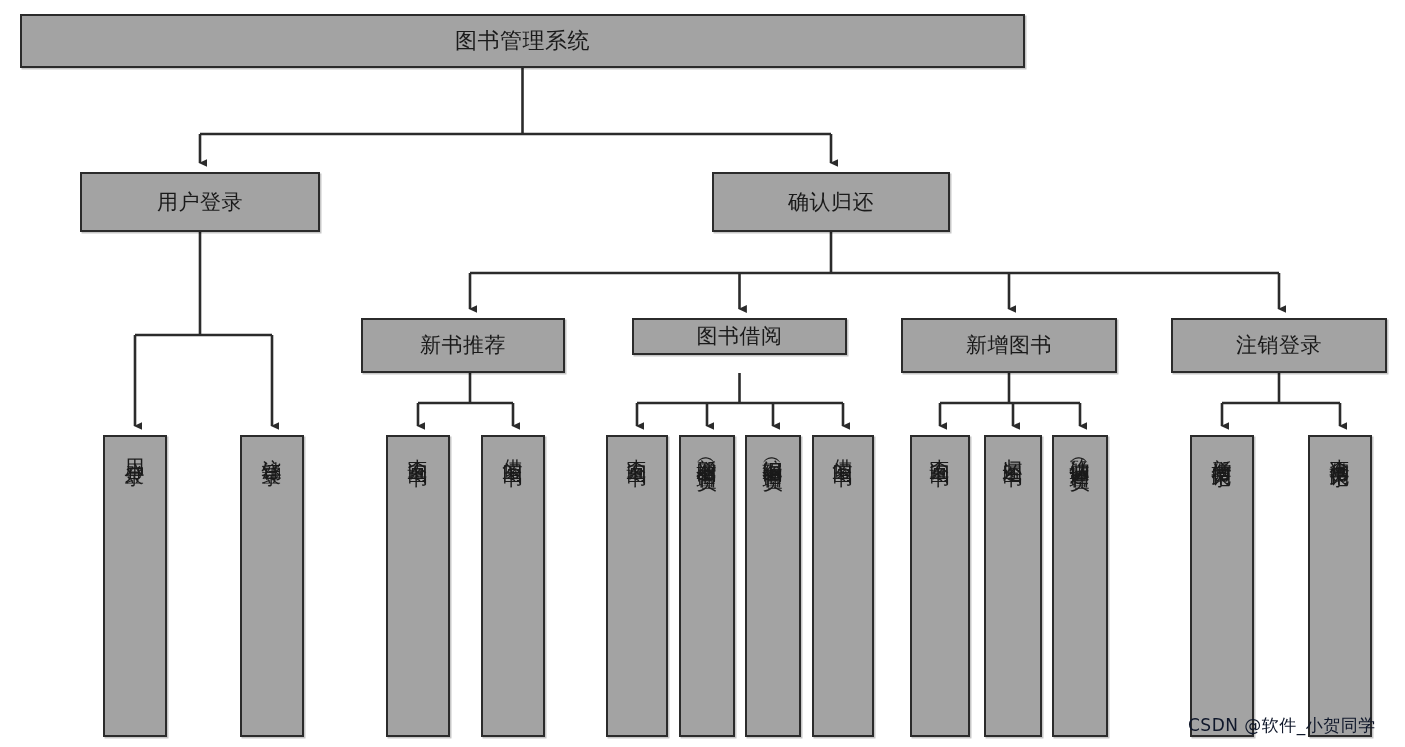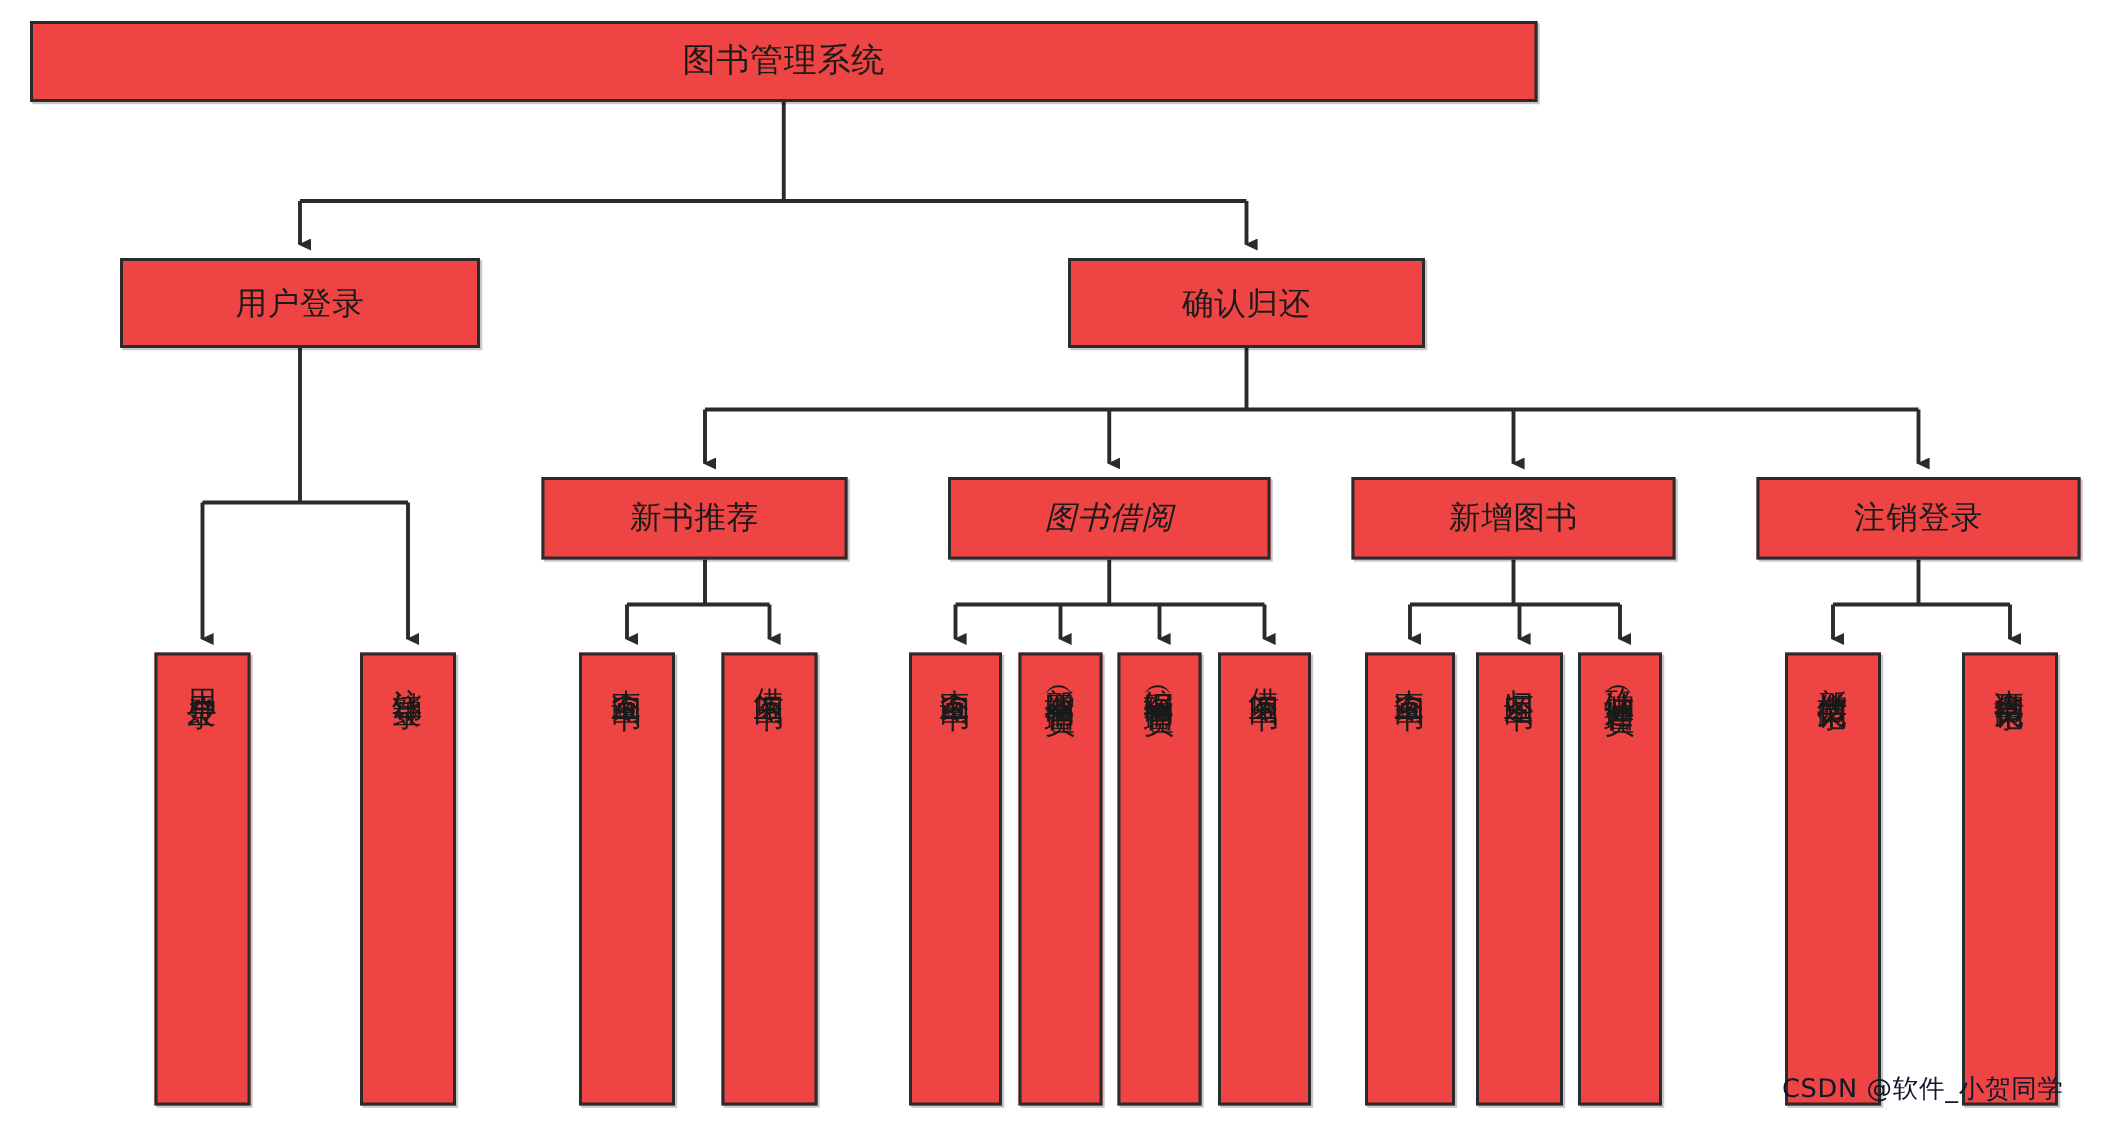--- a/index.html
+++ b/index.html
@@ -22,21 +22,21 @@
     position: absolute;
     left: 0;
     top: 0;
     width: 1405px;
     height: 747px;
     pointer-events: none;
   }
   .node {
     position: absolute;
     box-sizing: border-box;
-    background: #ef4444;
+    background: #a3a3a3;
     border: 2px solid #2b2b2b;
     display: flex;
     align-items: center;
     justify-content: center;
     color: #1a1a1a;
     box-shadow: 1.5px 1.5px 0 rgba(0,0,0,0.22);
   }
   .node .label {
     display: block;
     text-align: center;
@@ -129,21 +129,21 @@
       </div>
       <div class="node horiz" style="left: 80px; top: 172px; width: 240px; height: 60px;">
         <span class="label">用户登录</span>
       </div>
       <div class="node horiz" style="left: 712px; top: 172px; width: 238px; height: 60px;">
         <span class="label">确认归还</span>
       </div>
       <div class="node horiz" style="left: 361px; top: 318px; width: 204px; height: 55px;">
         <span class="label">新书推荐</span>
       </div>
-      <div class="node horiz" style="left: 632px; top: 318px; width: 215px; height: 55px; font-style: italic;">
+      <div class="node horiz" style="left: 632px; top: 318px; width: 215px; height: 37px;">
         <span class="label">图书借阅</span>
       </div>
       <div class="node horiz" style="left: 901px; top: 318px; width: 216px; height: 55px;">
         <span class="label">新增图书</span>
       </div>
       <div class="node horiz" style="left: 1171px; top: 318px; width: 216px; height: 55px;">
         <span class="label">注销登录</span>
       </div>
       <div class="node vert" style="left: 103px; top: 435px; width: 64px; height: 302px;">
         <span class="label">用户登录</span>

